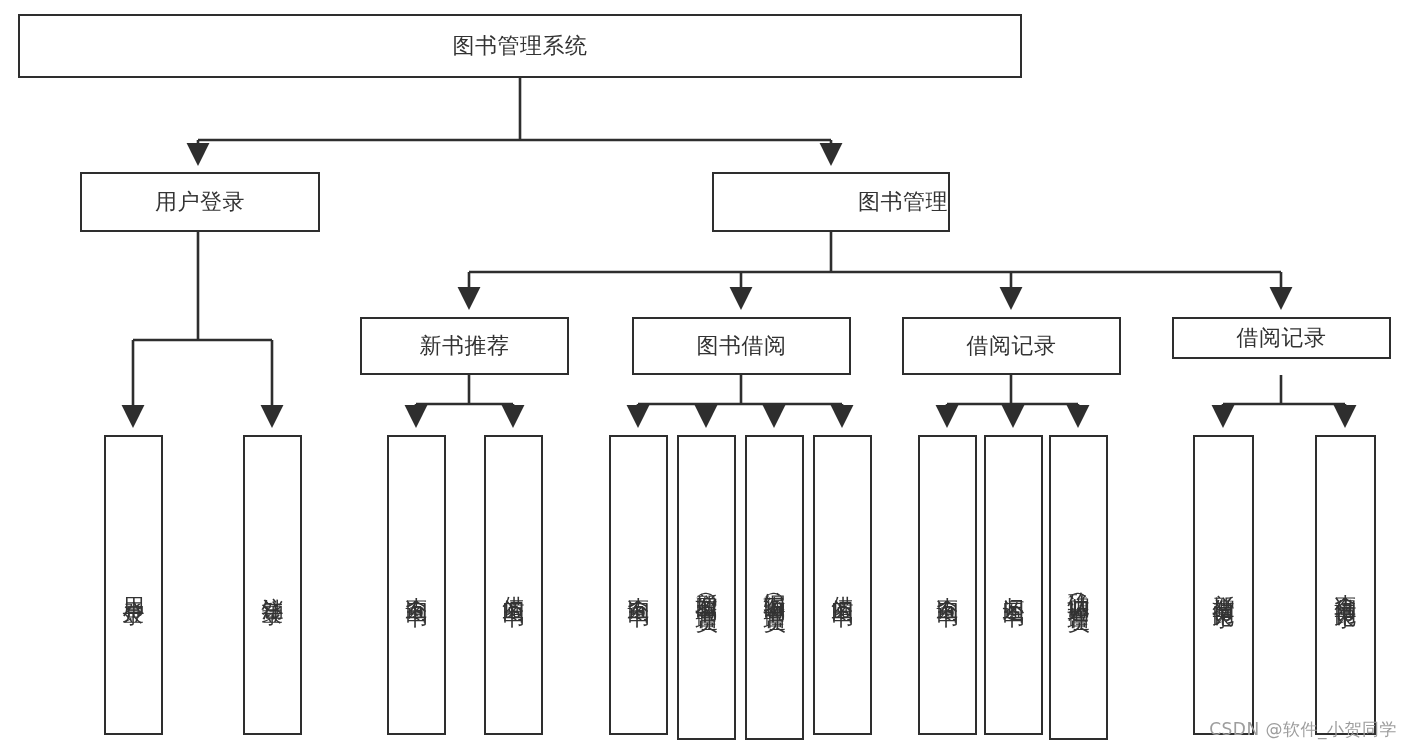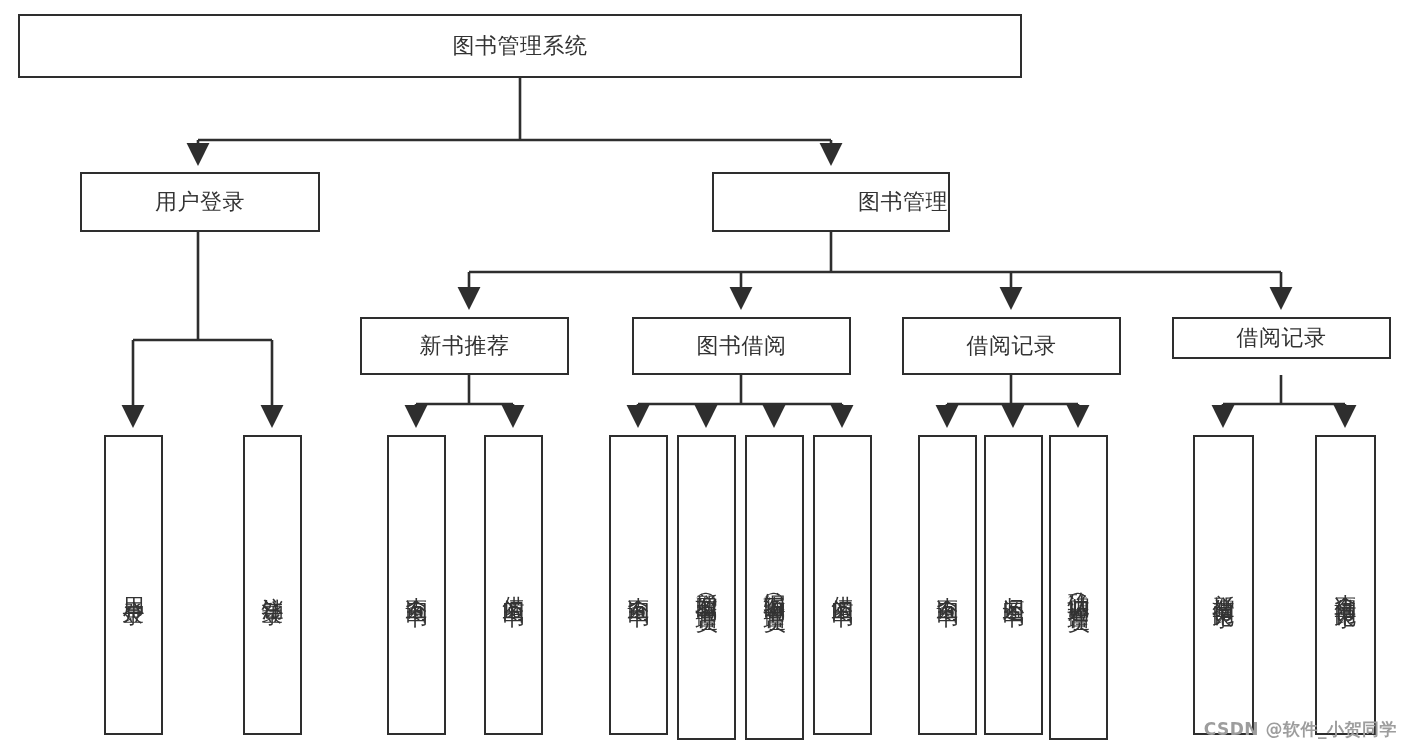--- a/index.html
+++ b/index.html
@@ -58,21 +58,20 @@
   .node.lvl3 .node-label { font-size: 22px; }
   .watermark {
     position: absolute;
     right: 8px;
     bottom: 6px;
     font-size: 17px;
     color: #9d9d9d;
     letter-spacing: 0.5px;
     z-index: 5;
     white-space: nowrap;
-    font-weight: bold;
   }
 </style>
 </head>
 <body>
 
 <div id="canvas">
 
   <svg id="edges" viewBox="0 0 1405 747" xmlns="http://www.w3.org/2000/svg">
     <defs>
       <marker id="arrow" viewBox="0 0 12 12" refX="10" refY="6" markerWidth="9" markerHeight="9" orient="auto-start-reverse">

